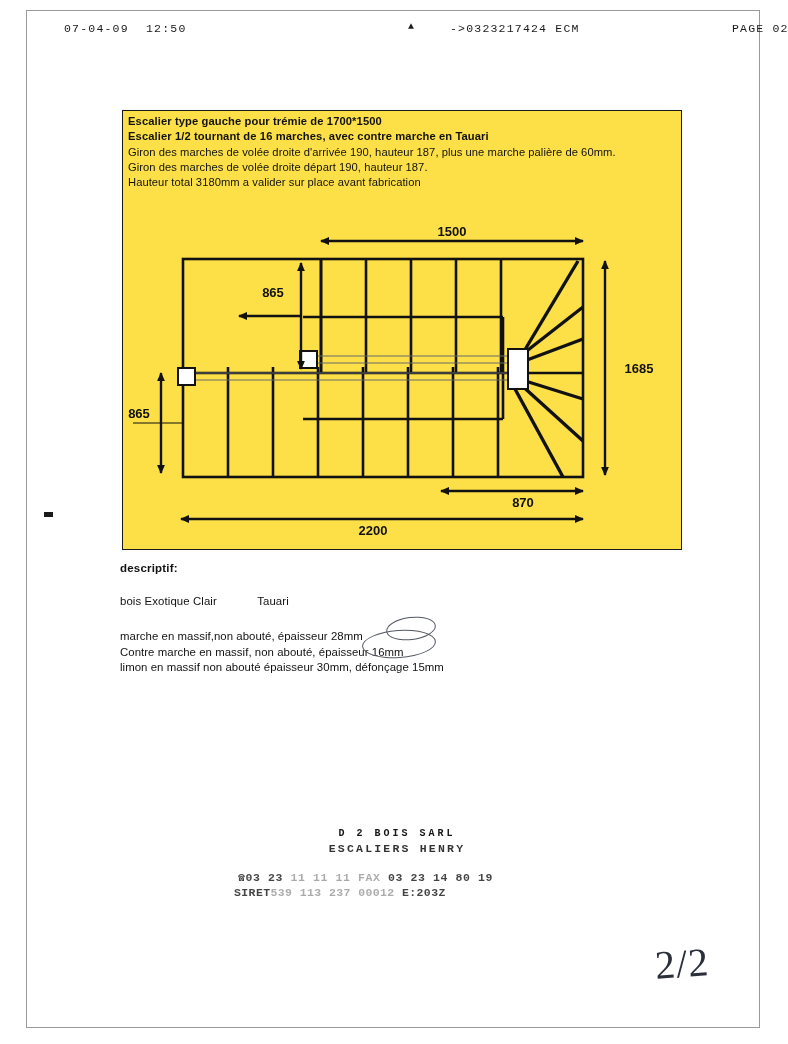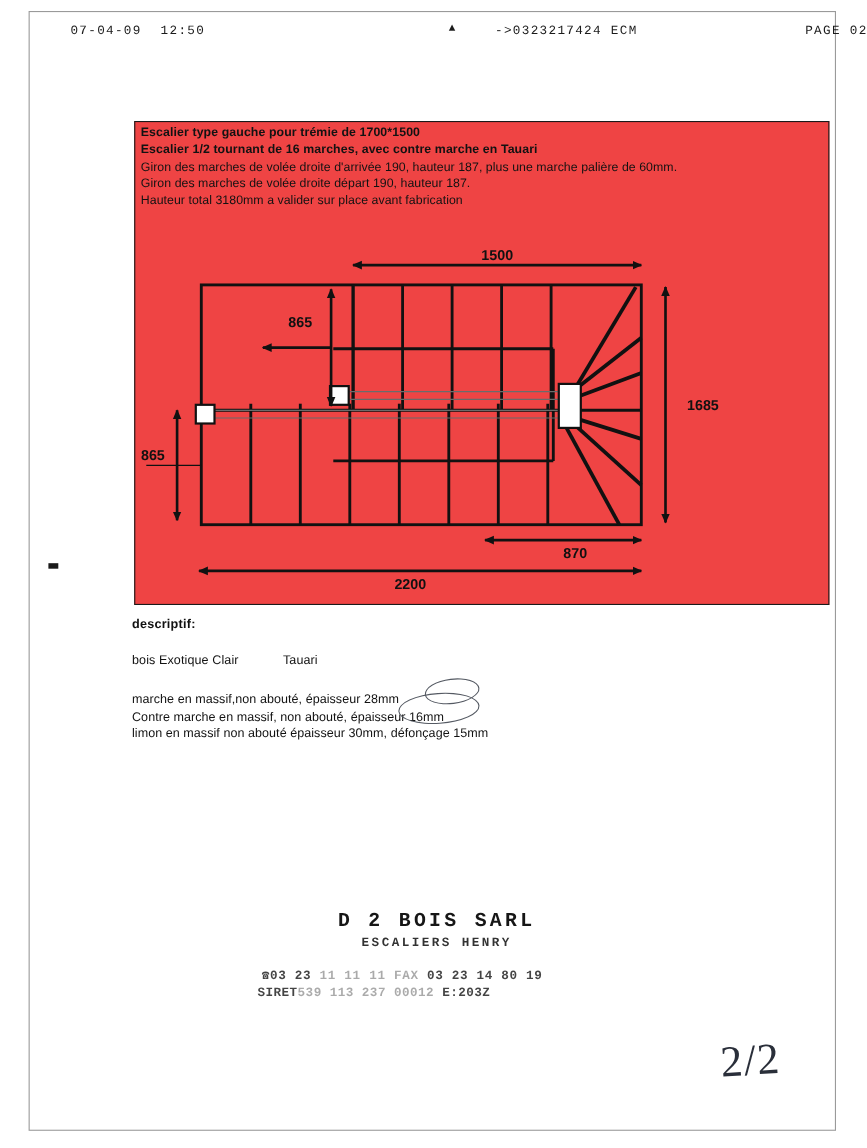--- a/index.html
+++ b/index.html
@@ -47,25 +47,25 @@
   .fh-time  { left: 120px; top: 0; }
   .fh-mark  { left: 382px; top: -1px; font-size: 10px; }
   .fh-num   { left: 424px; top: 0; }
   .fh-page  { left: 706px; top: 0; }
 
   
   #drawing-frame {
     position: absolute;
     left: 122px;
     top: 110px;
-    width: 632px;
+    width: 560px;
     height: 440px;
     border: 1.6px solid #1a1a1a;
     box-sizing: border-box;
-    background: #ef4444;
+    background: #fde047;
   }
 
   
   #spec-block {
     position: absolute;
     left: 5px;
     top: 3px;
     width: 548px;
     font-size: 11.2px;
     line-height: 15.3px;
@@ -125,21 +125,21 @@
     position: absolute;
     left: 232px;
     top: 826px;
     width: 330px;
     height: 92px;
     font-family: "Liberation Mono", monospace;
     color: #161616;
     text-align: center;
   }
   #stamp .s1 {
-    font-size: 18px;
+    font-size: 10px;
     font-weight: bold;
     letter-spacing: 3px;
     margin-top: 2px;
   }
   #stamp .s2 {
     font-size: 11.5px;
     font-weight: bold;
     letter-spacing: 2.2px;
     margin-top: 3px;
     opacity: 0.88;

